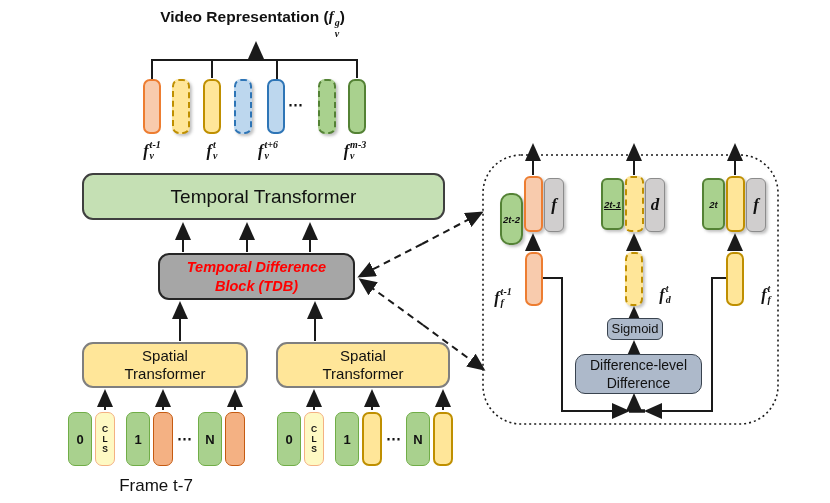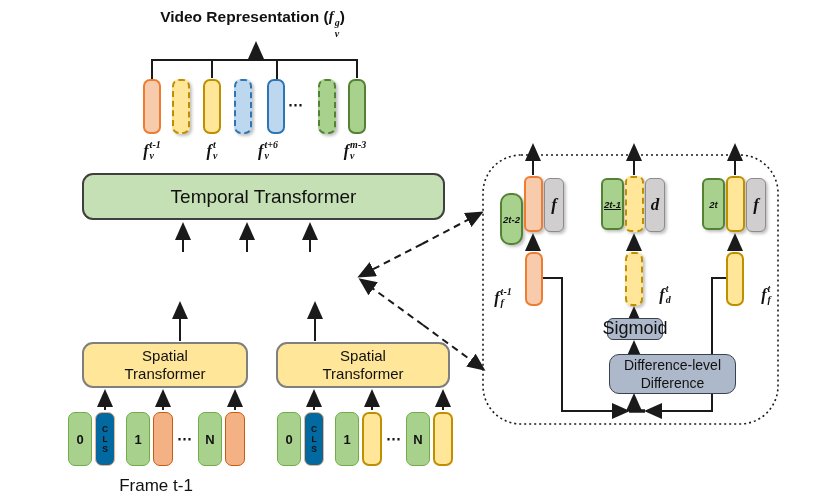--- a/index.html
+++ b/index.html
@@ -9,38 +9,38 @@
   .abs{position:absolute;z-index:2;box-sizing:border-box;}
 
   
   .bigbox{display:flex;align-items:center;justify-content:center;text-align:center;
           border-radius:11px;border:2px solid #3f3f3f;}
   .tt{background:#c5e0b4;font-size:19px;}
   .tdb{background:#a6a6a6;border-color:#262626;color:#ff0000;font-weight:bold;font-style:italic;
        font-size:14.5px;line-height:1.25;flex-direction:column;}
   .st{background:#ffe699;border-color:#7f7f7f;font-size:15px;line-height:1.2;flex-direction:column;}
   .panelbox{background:#adb9ca;border:1.6px solid #39434f;border-radius:6px;display:flex;
-            align-items:center;justify-content:center;text-align:center;font-size:18px;line-height:1.3;
+            align-items:center;justify-content:center;text-align:center;font-size:13px;line-height:1.3;
             flex-direction:column;}
 
   
   .tok{position:absolute;box-sizing:border-box;border-radius:7px;z-index:2;
        display:flex;align-items:center;justify-content:center;}
   .shadow{box-shadow:2px 2px 3px rgba(120,120,120,0.45);}
   .orange-l{background:#f8cbad;border:2px solid #ed7d31;}
   .orange-d{background:#f4b183;border:1.8px solid #c55a11;}
   .yellow-s{background:#ffe699;border:2px solid #bf8f00;}
   .yellow-dash{background:#ffe699;border:2px dashed #bf8f00;}
   .blue-s{background:#bdd7ee;border:2px solid #2e75b6;}
   .blue-dash{background:#bdd7ee;border:2px dashed #2e75b6;}
   .green-s{background:#a9d18e;border:2px solid #548235;}
   .green-dash{background:#a9d18e;border:2px dashed #548235;}
   .green-lite{background:#a9d18e;border:1.6px solid #70ad47;}
   .gray-s{background:#d0cece;border:1.8px solid #8c8c8c;}
-  .cls{background:#0369a1;border:1.6px solid #f4b183;}
+  .cls{background:#fef9c3;border:1.6px solid #f4b183;}
   .tok .digit{font-weight:bold;font-size:13px;}
   .cls-vert{display:block;width:9px;word-break:break-all;line-height:1.2;font-size:8.5px;
             font-weight:bold;text-align:center;}
   .idx{font-weight:bold;font-style:italic;font-size:9.5px;font-family:"Liberation Sans",sans-serif;}
   .letter{font-family:"Liberation Serif",serif;font-weight:bold;font-style:italic;font-size:17px;}
 
   
   .math{font-family:"Liberation Serif",serif;font-weight:bold;font-style:italic;font-size:16px;
         white-space:nowrap;}
   .mss{display:inline-flex;flex-direction:column;align-items:flex-start;font-size:10px;
@@ -154,20 +154,24 @@
       <span class="mss">
         <span>m-3</span>
         <span>v</span>
       </span>
   </div>
 
   <div class="abs bigbox tt" style="left:82px;top:173px;width:363px;height:47px;">
     <span>Temporal Transformer</span>
   </div>
 
+  <div class="abs bigbox tdb" style="left:158px;top:253px;width:197px;height:47px;">
+    <span>Temporal Difference</span>
+    <span>Block (TDB)</span>
+  </div>
 
   <div class="abs bigbox st" style="left:82px;top:342px;width:166px;height:46px;">
     <span>Spatial</span>
     <span>Transformer</span>
   </div>
   <div class="abs bigbox st" style="left:276px;top:342px;width:174px;height:46px;">
     <span>Spatial</span>
     <span>Transformer</span>
   </div>
 
@@ -179,21 +183,21 @@
     </div>
   <div class="tok green-lite" style="left:126px;top:412px;width:24px;height:54px;">
       <span class="digit">1</span>
     </div>
   <div class="tok orange-d" style="left:153px;top:412px;width:20px;height:54px;"></div>
   <div class="abs dots" style="left:177px;top:430px;width:18px;">⋯</div>
   <div class="tok green-lite" style="left:198px;top:412px;width:24px;height:54px;">
       <span class="digit">N</span>
     </div>
   <div class="tok orange-d" style="left:225px;top:412px;width:20px;height:54px;"></div>
-  <div class="abs framelabel center" style="left:96px;top:476px;width:120px;">Frame t-1</div>
+  <div class="abs framelabel center" style="left:96px;top:476px;width:120px;">Frame t-7</div>
 
   <div class="tok green-lite" style="left:277px;top:412px;width:24px;height:54px;">
       <span class="digit">0</span>
     </div>
   <div class="tok cls" style="left:304px;top:412px;width:20px;height:54px;">
       <span class="cls-vert">CLS</span>
     </div>
   <div class="tok green-lite" style="left:335px;top:412px;width:24px;height:54px;">
       <span class="digit">1</span>
     </div>
@@ -250,18 +254,18 @@
     <span>f</span>
       <span class="mss">
         <span>t</span>
         <span>f</span>
       </span>
   </div>
 
   <div class="abs panelbox" style="left:607px;top:318px;width:56px;height:22px;">
     <span>Sigmoid</span>
   </div>
-  <div class="abs panelbox" style="left:609px;top:354px;width:127px;height:40px;border-radius:10px;font-size:14px;">
+  <div class="abs panelbox" style="left:575px;top:354px;width:127px;height:40px;border-radius:10px;font-size:14px;">
     <span>Difference-level</span>
     <span>Difference</span>
   </div>
 
 </div>
 
 </body></html>

